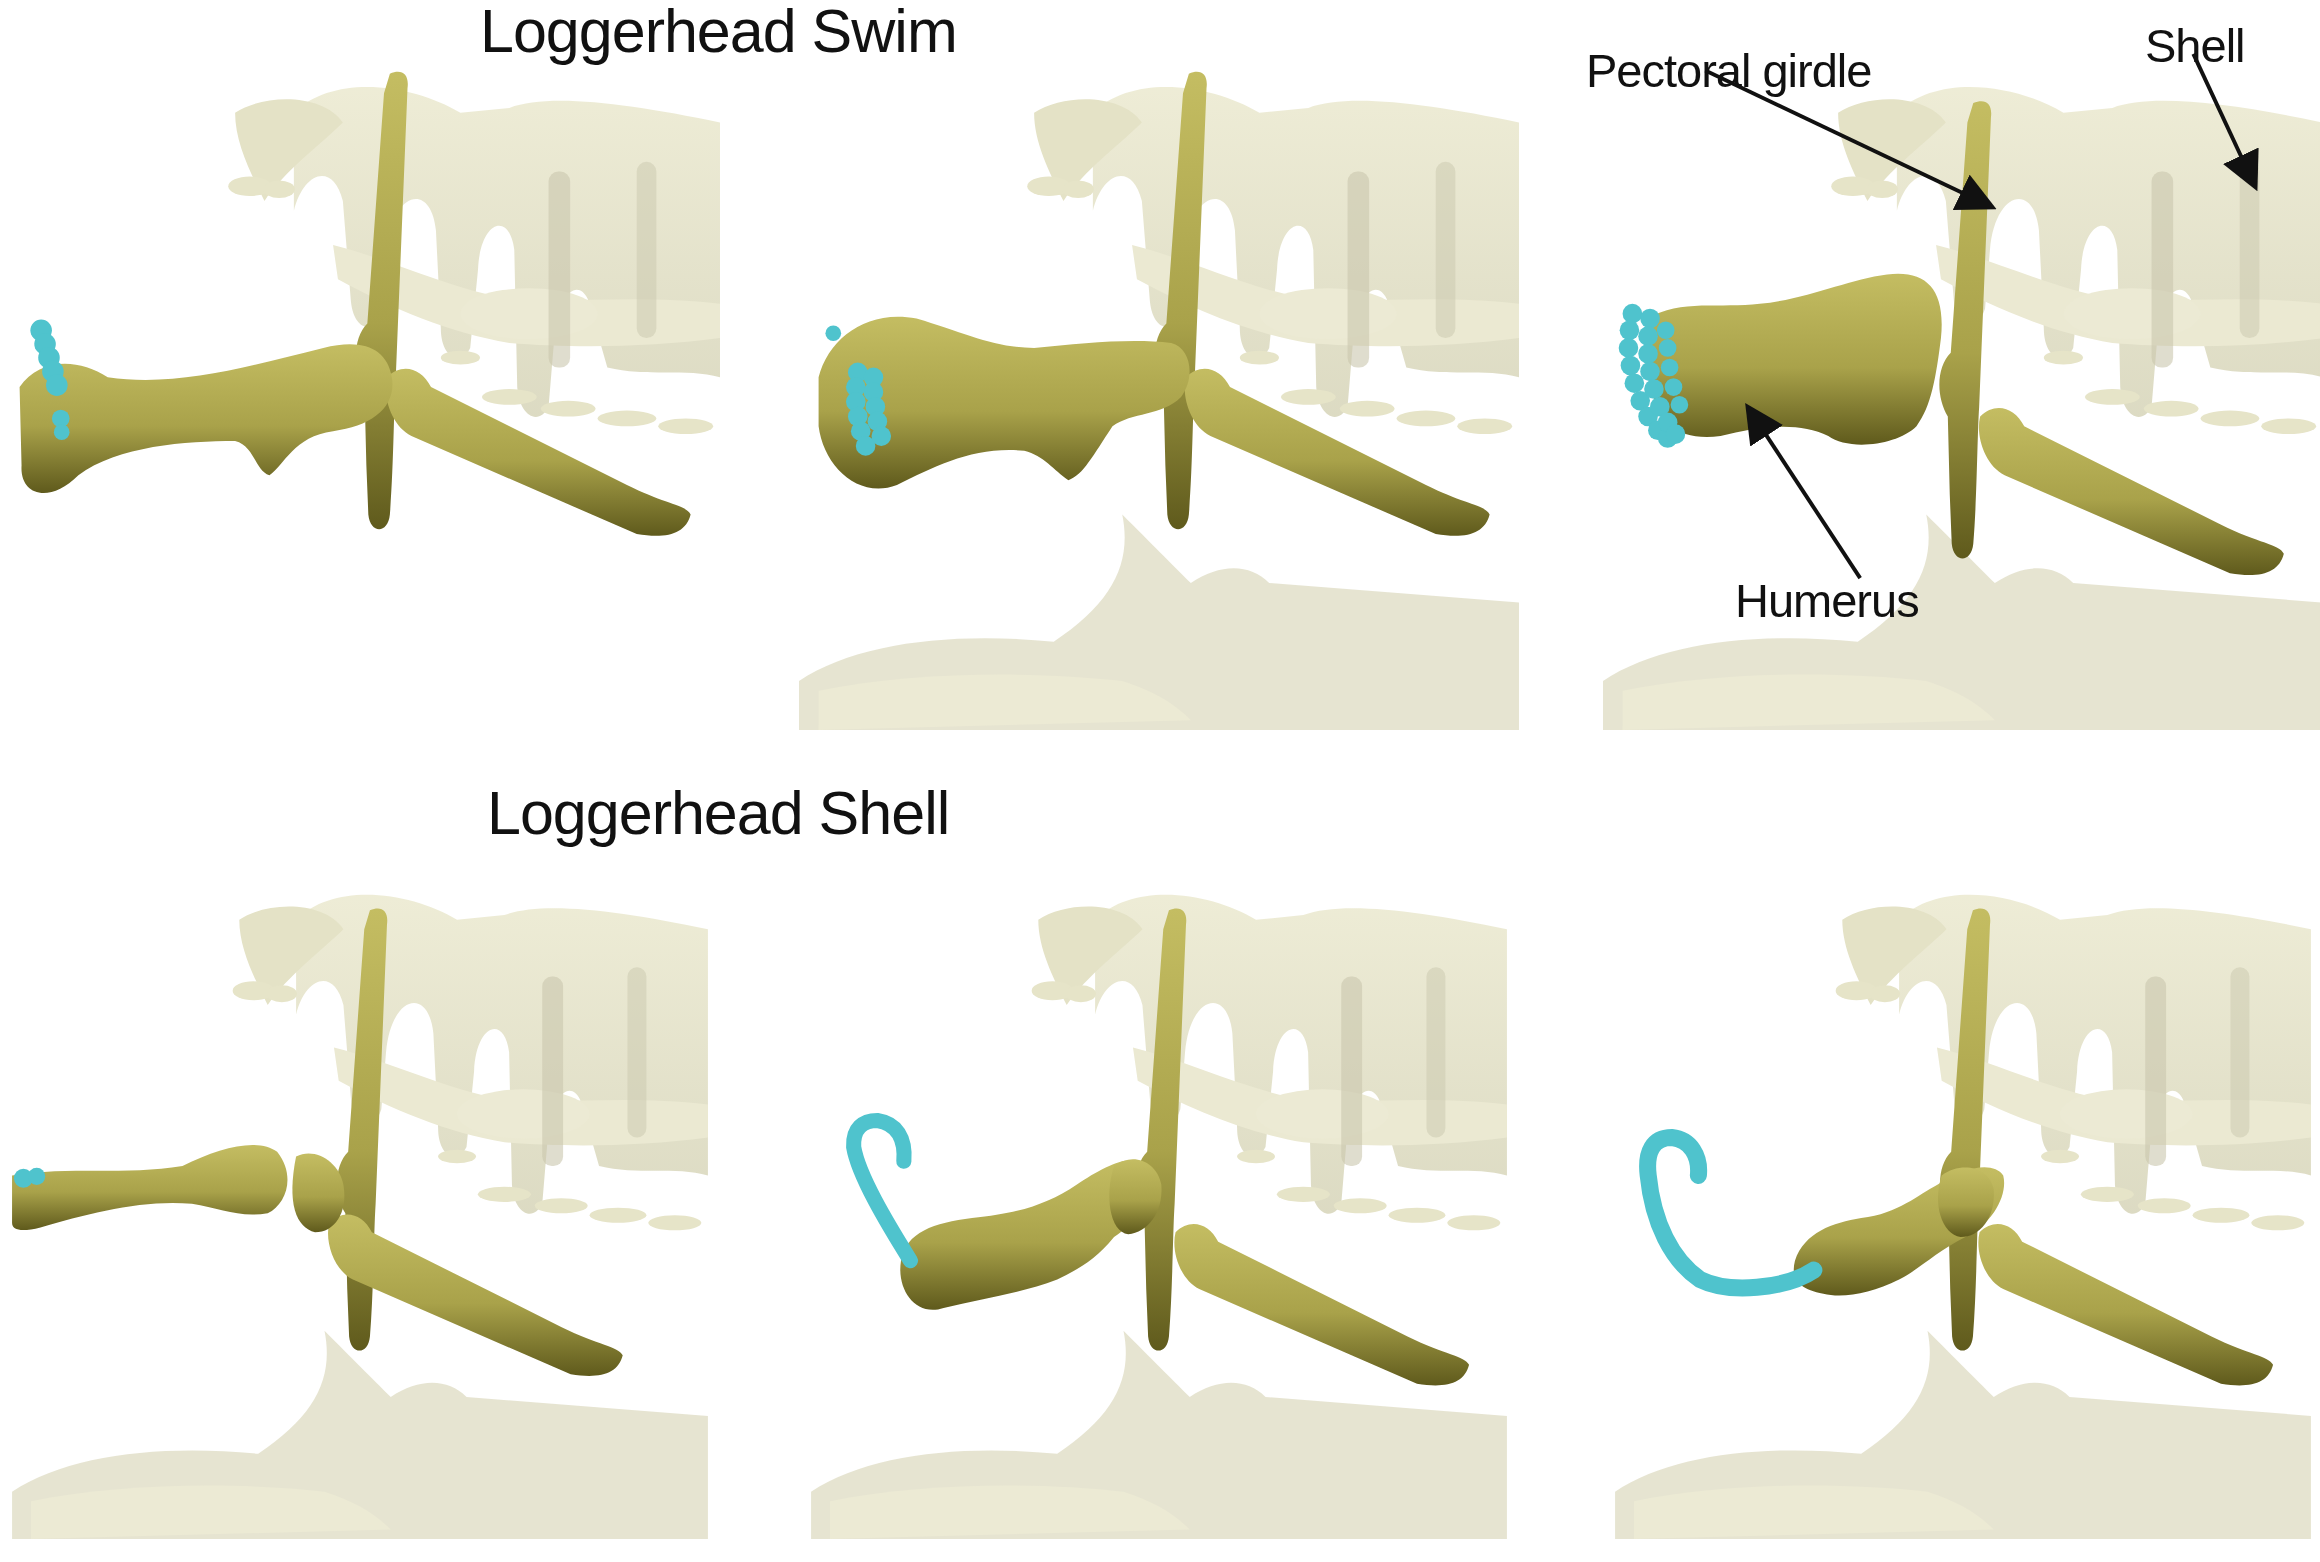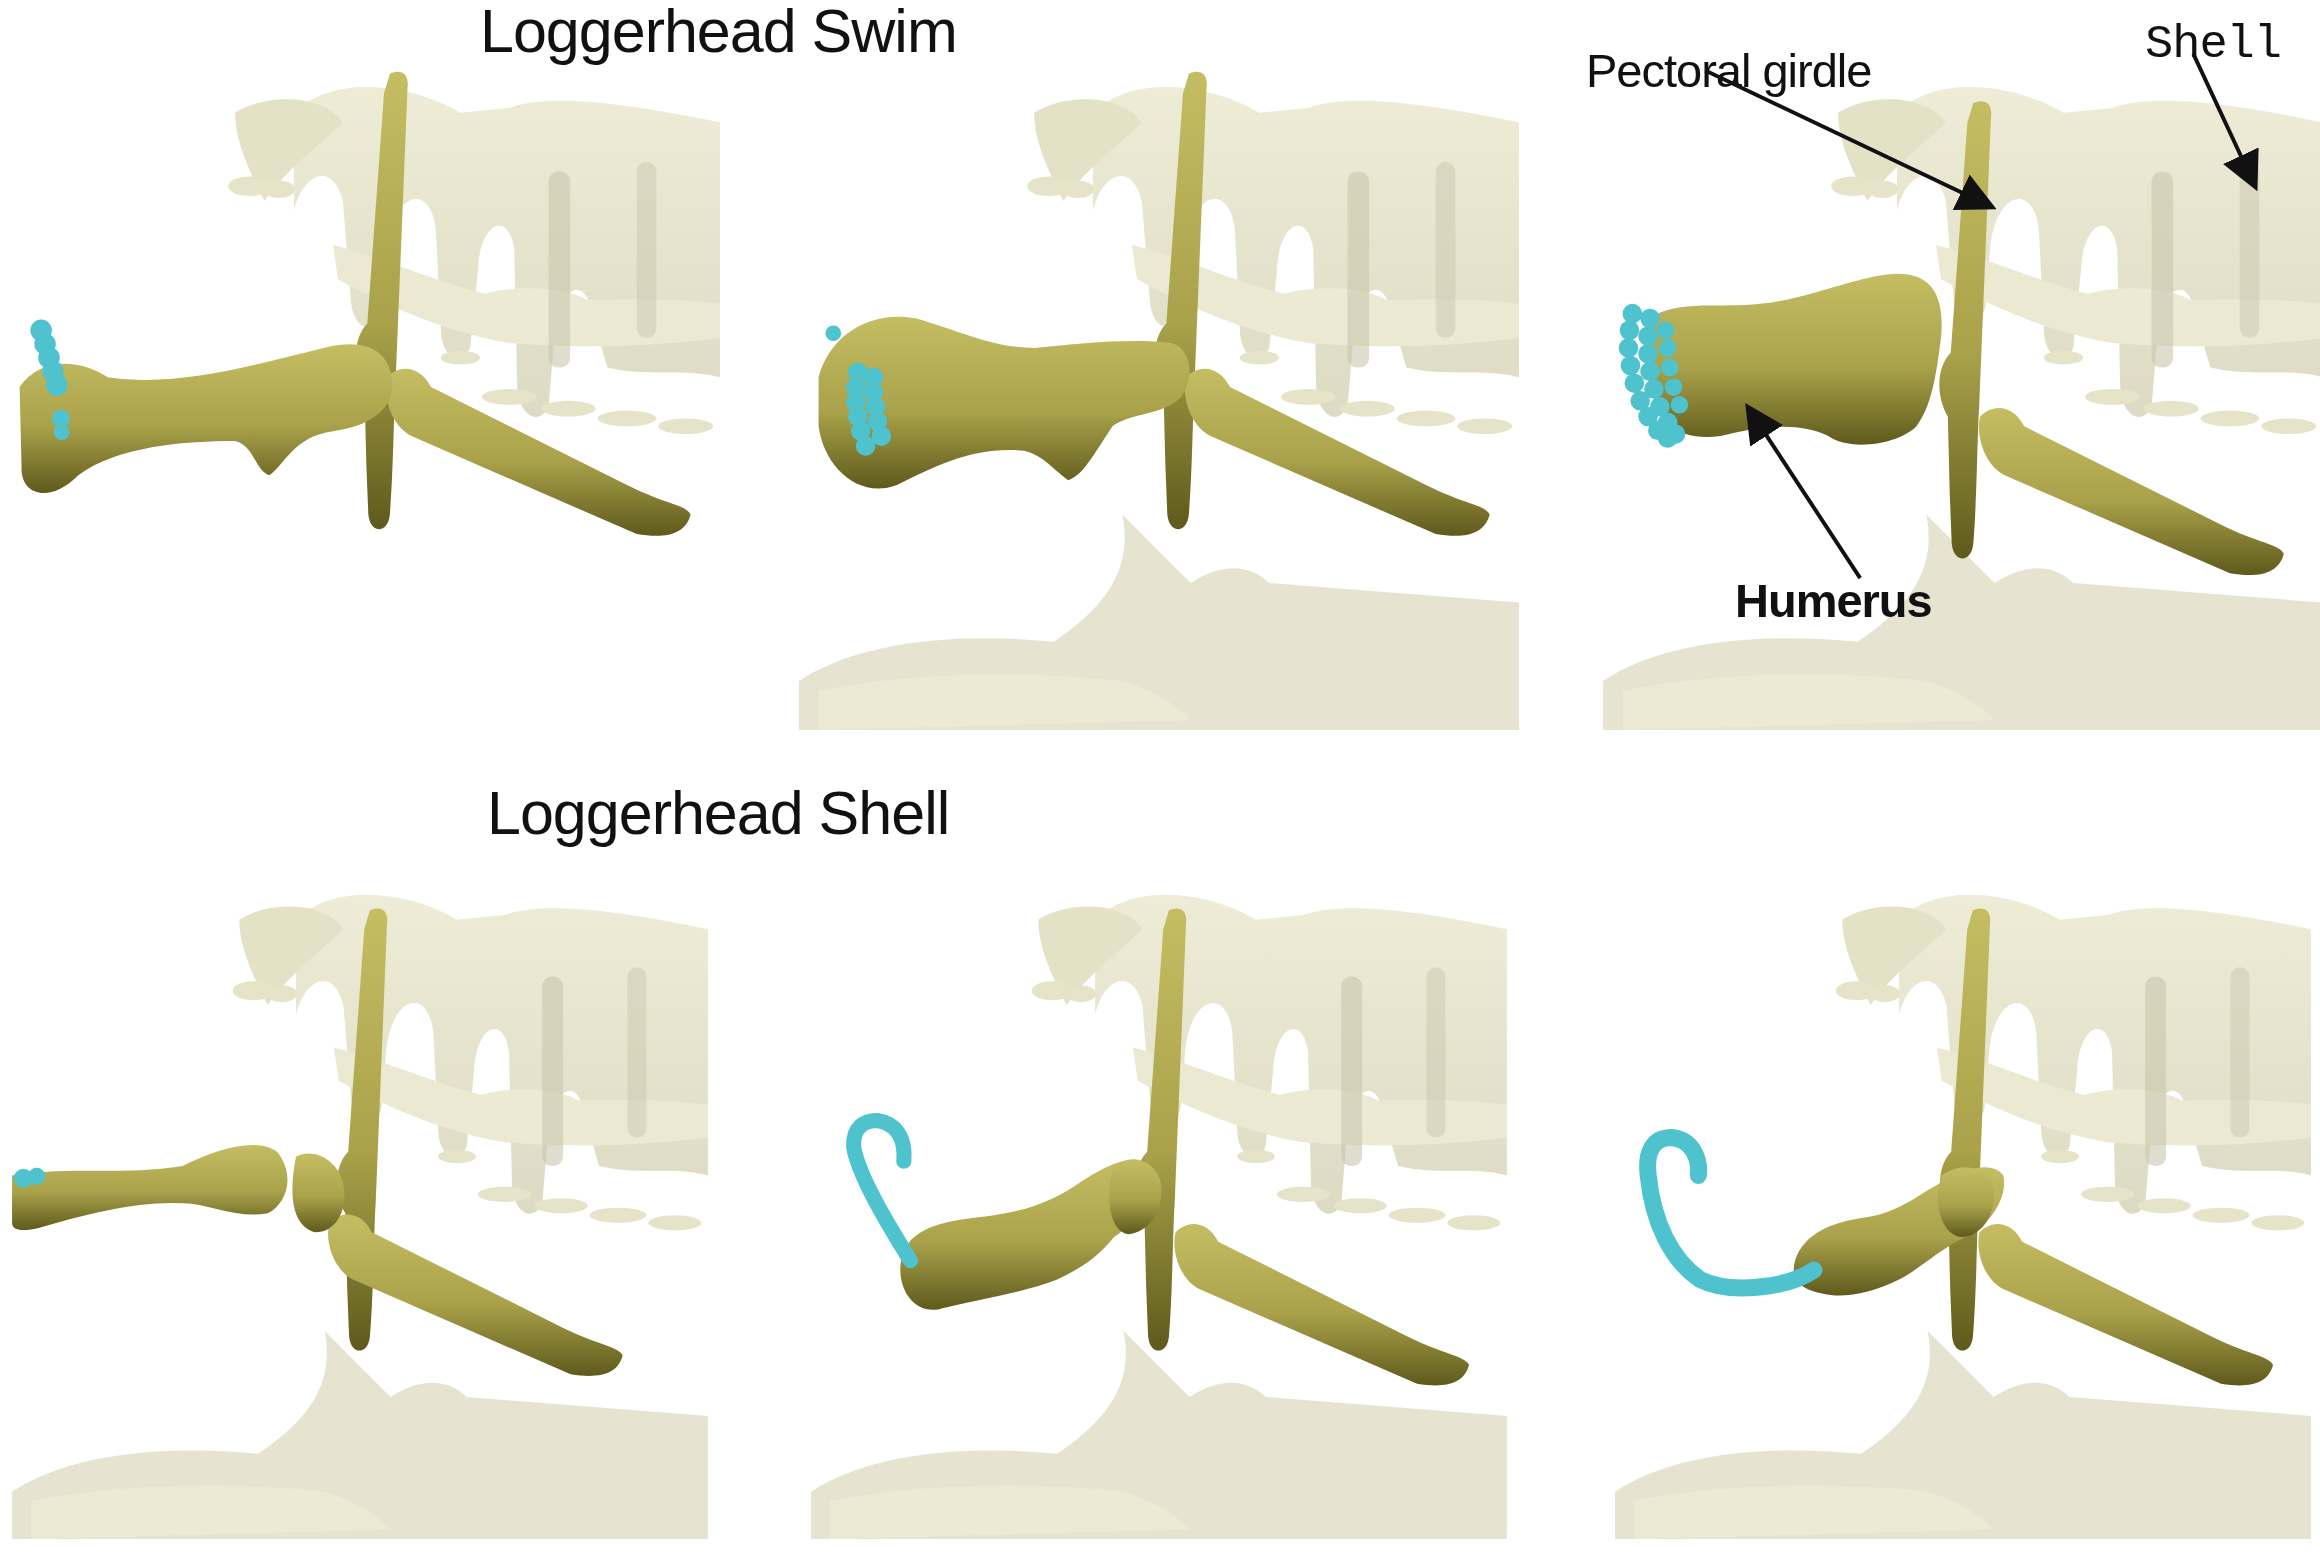--- a/index.html
+++ b/index.html
@@ -187,22 +187,22 @@
     <g transform="translate(-10,60)">
         <use href="#ulna"></use>
       </g>
     <path d="M190 420 C200 390 230 380 260 375 C300 370 320 350 340 340 C370 320 400 315 410 330 C415 350 400 380 370 395 C340 410 320 430 300 440 C270 455 240 460 220 455 C195 450 185 440 190 420 Z" fill="url(#boneGrad)"></path>
     <path d="M345 330 C365 315 395 320 400 345 C402 375 385 395 365 395 C345 392 335 360 345 330 Z" fill="url(#boneGrad)"></path>
     <path d="M210 430 C180 450 120 455 90 440 C60 420 40 380 35 330 C32 305 40 290 60 290 C80 292 90 310 88 330" fill="none" stroke="#4fc3cd" stroke-width="18" stroke-linecap="round"></path>
   </svg>
 </div>
 
 <div class="label" style="left:1586px; top:43px;">Pectoral girdle</div>
-<div class="label" style="left:2145px; top:17.6px;font-family:Liberation Mono, monospace;">Shell</div>
-<div class="label" style="left:1735px; top:573px;font-weight:bold;">Humerus</div>
+<div class="label" style="left:2145px; top:17.6px;">Shell</div>
+<div class="label" style="left:1735px; top:573px;">Humerus</div>
 
 <svg id="annot" viewBox="0 0 2368 1594">
   <defs>
     <marker id="arrowHead" markerWidth="10" markerHeight="10" refX="8" refY="5" orient="auto" markerUnits="strokeWidth">
       <path d="M0 0 L10 5 L0 10 Z" fill="#111"></path>
     </marker>
   </defs>
   <line x1="1740" y1="72" x2="2030" y2="210" stroke="#111" stroke-width="4" marker-end="url(#arrowHead)"></line>
   <line x1="2238" y1="55" x2="2300" y2="188" stroke="#111" stroke-width="4" marker-end="url(#arrowHead)"></line>
   <line x1="1898" y1="590" x2="1785" y2="418" stroke="#111" stroke-width="4" marker-end="url(#arrowHead)"></line>

